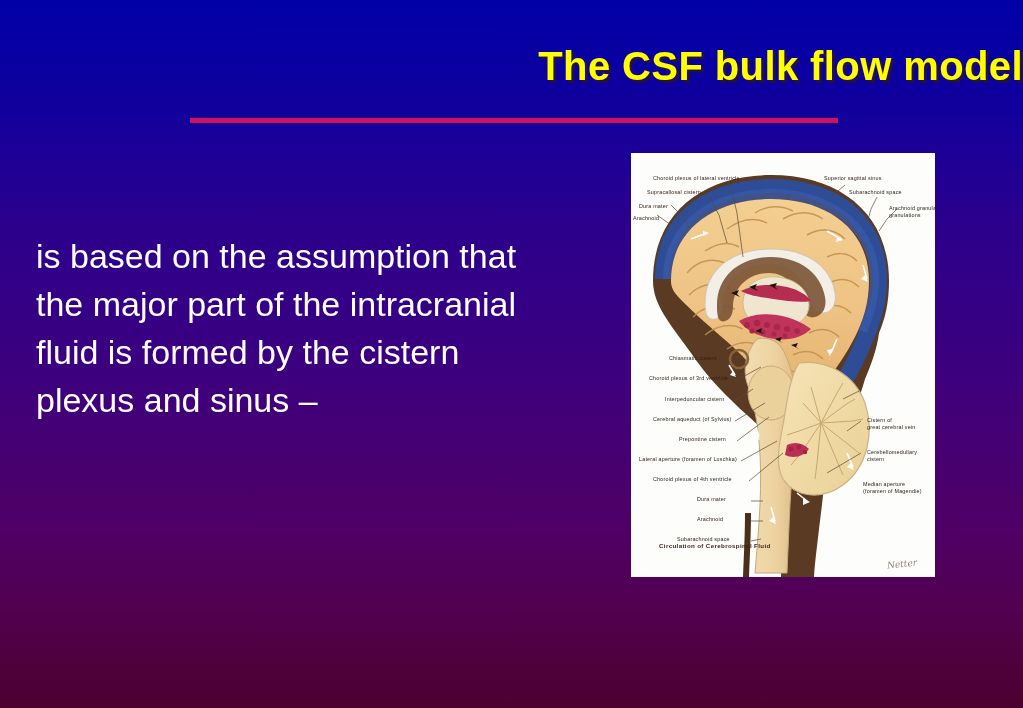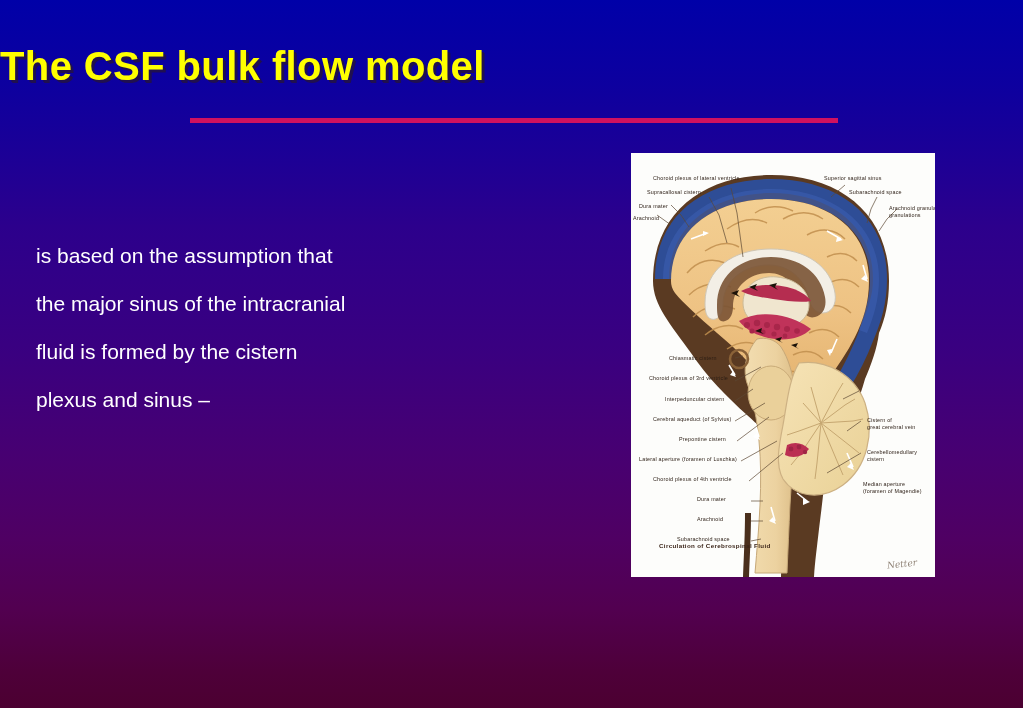--- a/index.html
+++ b/index.html
@@ -25,21 +25,21 @@
         #4c0031 100%);
     font-family: "Liberation Sans", sans-serif;
   }
 
   
   .title {
     position: absolute;
     left: 0;
     top: 44px;
     width: 1023px;
-    text-align: left;
+    text-align: right;
     font-size: 40px;
     font-weight: bold;
     color: #ffff00;
     letter-spacing: 0.4px;
     text-shadow: 3px 3px 0 #201050, 2px 2px 0 #201050;
     white-space: nowrap;
   }
   .title-rule {
     position: absolute;
     left: 190px;
@@ -50,21 +50,21 @@
   }
 
   
   .body-block {
     position: absolute;
     left: 36px;
     top: 232px;
     width: 560px;
   }
   .body-line {
-    font-size: 21px;
+    font-size: 34px;
     color: #ffffff;
     line-height: 48px;
     white-space: nowrap;
   }
   .bottom-line {
     position: absolute;
     left: 36px;
     top: 604px;
     font-size: 25.5px;
     color: #ffffff;
@@ -116,21 +116,21 @@
 </head>
 <body>
 
 <div class="slide">
 
   <div class="title">The CSF bulk flow model</div>
   <div class="title-rule"></div>
 
   <div class="body-block">
     <div class="body-line">is based on the assumption that</div>
-    <div class="body-line">the major sinus of the intracranial</div>
+    <div class="body-line">the major part of the intracranial</div>
     <div class="body-line">fluid is formed by the cistern</div>
     <div class="body-line">plexus and sinus –</div>
   </div>
 
 
   <div class="figure">
 
     <svg width="304" height="424" viewBox="0 0 304 424">
       <defs>
         <linearGradient id="cortexG" x1="0" y1="0" x2="0" y2="1">

